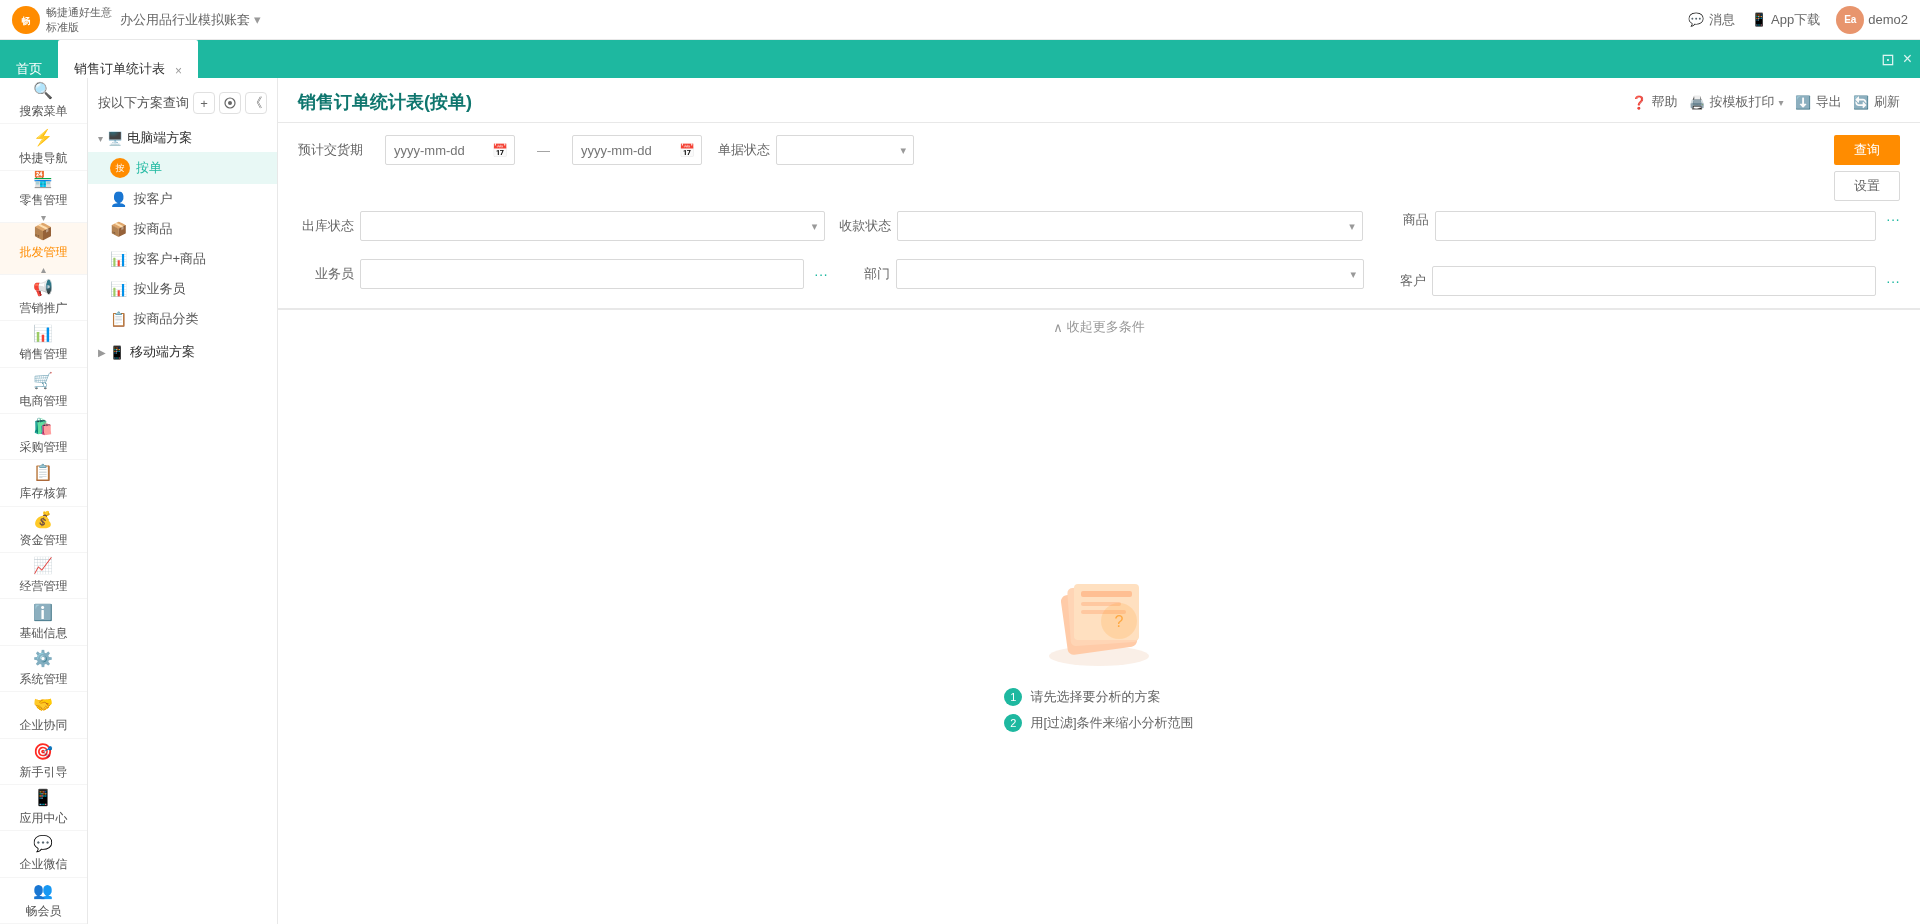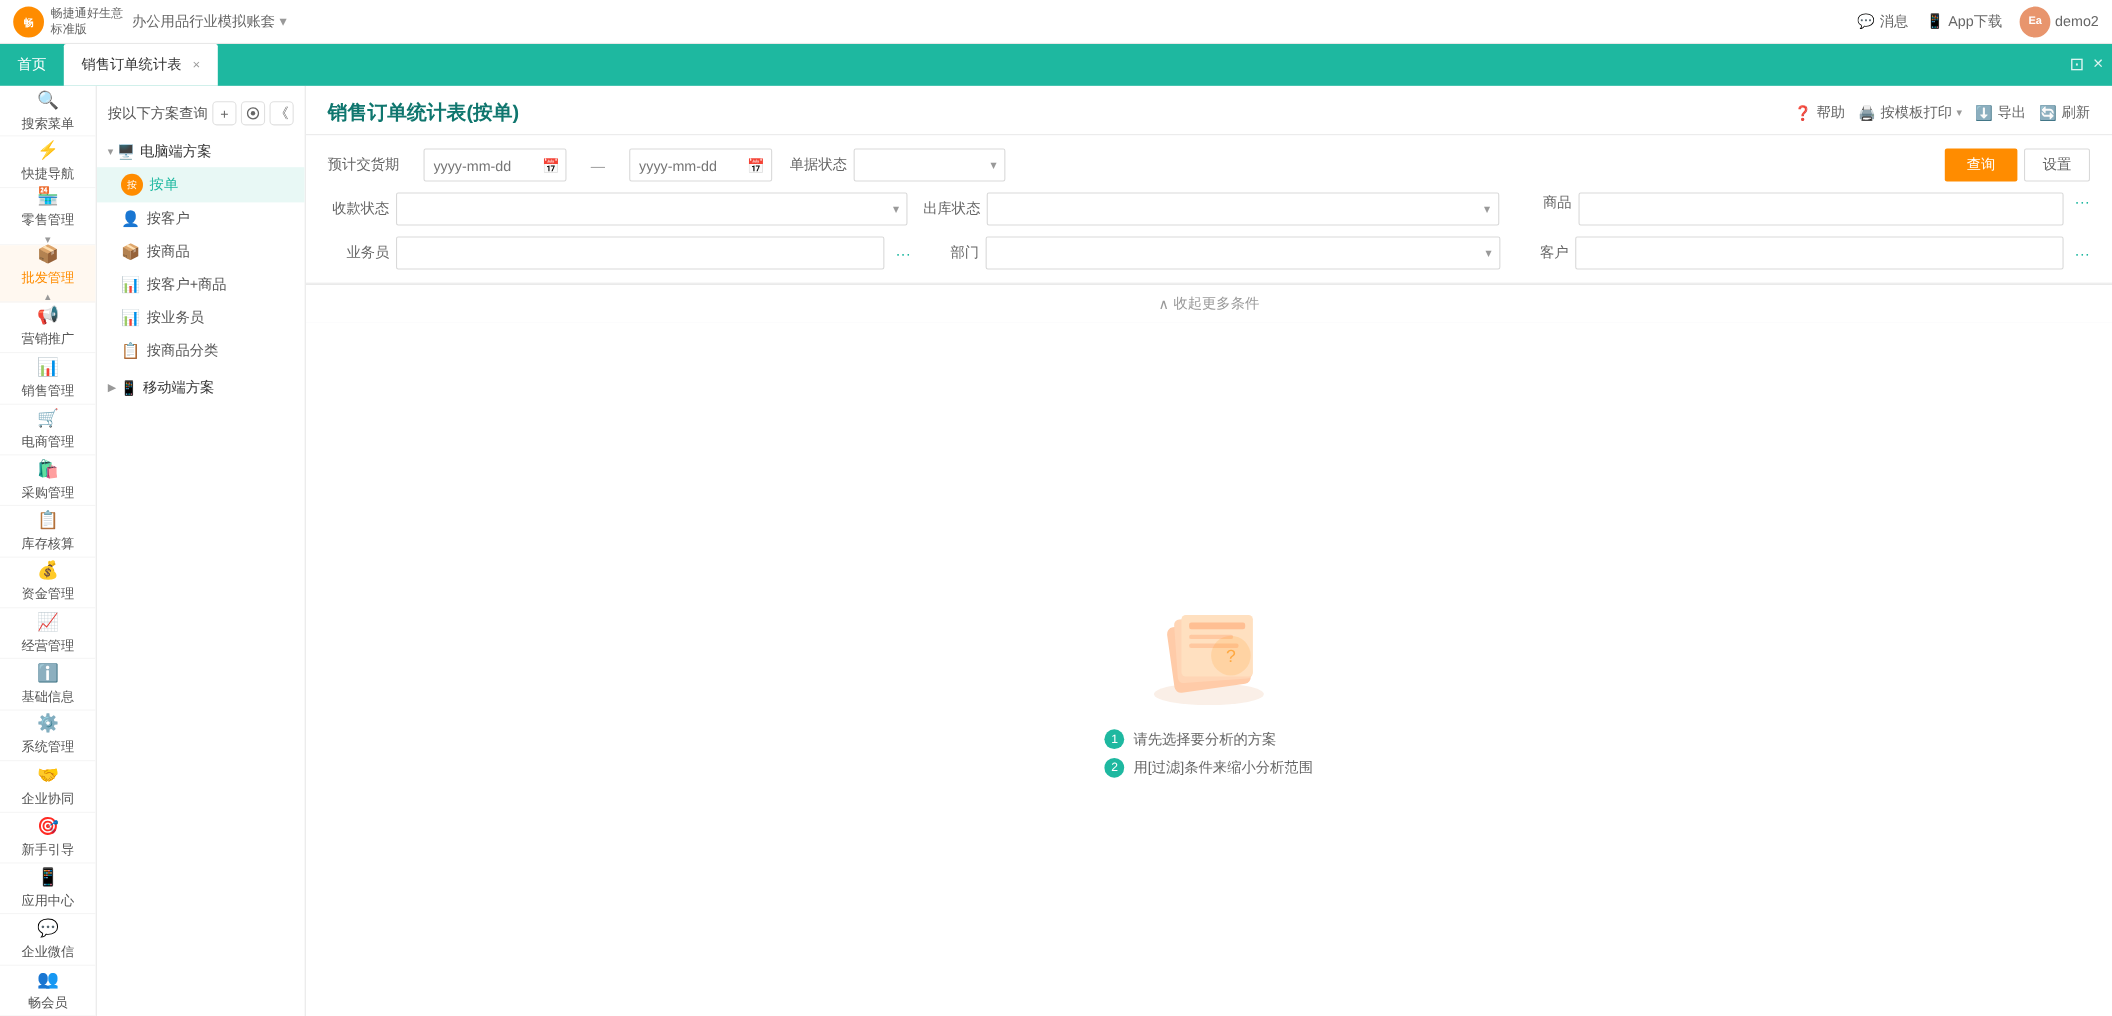--- a/index.html
+++ b/index.html
@@ -28,21 +28,21 @@
     .tab-bar {
       background: #1eb8a0;
       height: 38px;
       display: flex;
       align-items: center;
       padding: 0 0;
     }
     .tab-item {
       height: 38px;
       display: flex;
-      align-items: center;
+      align-items: flex-end;
       padding: 0 16px;
       font-size: 13px;
       cursor: pointer;
       color: rgba(255,255,255,0.85);
       gap: 6px;
     }
     .tab-item.home { background: transparent; color: white; }
     .tab-item.active { background: white; color: #333; border-radius: 2px 2px 0 0; }
     .tab-close { font-size: 12px; color: #999; cursor: pointer; margin-left: 4px; }
     .tab-bar-actions { margin-left: auto; display: flex; align-items: center; gap: 8px; padding-right: 8px; }
@@ -138,21 +138,21 @@
     .date-range-text { font-size: 12px; color: #999; margin-left: 4px; }
     .dash-sep { color: #999; }
     .date-input-wrapper { position: relative; display: flex; align-items: center; }
     .date-input-wrapper .cal-icon { position: absolute; right: 6px; color: #bbb; font-size: 13px; pointer-events: none; }
     .date-input { height: 30px; border: 1px solid #d9d9d9; border-radius: 2px; padding: 0 28px 0 8px; font-size: 13px; color: #999; outline: none; width: 130px; }
     .dots-btn { color: #1eb8a0; font-size: 14px; cursor: pointer; margin-left: 4px; }
 
     .query-btn { background: #ff8c00; color: white; border: none; height: 30px; padding: 0 20px; border-radius: 2px; font-size: 13px; cursor: pointer; }
     .set-btn { background: #fff; color: #666; border: 1px solid #d9d9d9; height: 30px; padding: 0 16px; border-radius: 2px; font-size: 13px; cursor: pointer; }
 
-    .right-btn-group { display: flex; gap: 6px; justify-content: flex-end; }
+    .right-btn-group { display: flex; flex-direction: column; gap: 6px; justify-content: flex-end; }
 
     
     .collapse-bar {
       display: flex; align-items: center; justify-content: center;
       padding: 8px; background: #fff; border-top: 1px solid #e8e8e8; cursor: pointer;
       font-size: 13px; color: #999;
     }
 
     
     .empty-state {
@@ -413,29 +413,29 @@
           </div>
 
           <div class="right-btn-group">
             <button class="query-btn">查询</button>
             <button class="set-btn">设置</button>
           </div>
         </div>
 
         <div style="display:grid; grid-template-columns:1fr 1fr 1fr; gap:10px; margin-bottom:10px;">
           <div style="display:flex; align-items:center; gap:6px;">
-            <span class="filter-label">收款状态</span>
+            <span class="filter-label">出库状态</span>
             <div class="full-select-wrap" style="flex:1;">
               <select class="full-select">
                 <option value=""></option>
               </select>
             </div>
           </div>
           <div style="display:flex; align-items:center; gap:6px;">
-            <span class="filter-label">出库状态</span>
+            <span class="filter-label">收款状态</span>
             <div class="full-select-wrap" style="flex:1;">
               <select class="full-select">
                 <option value=""></option>
               </select>
             </div>
           </div>
           <div style="display:flex; align-items:flex-start; gap:6px;">
             <span class="filter-label">商品</span>
             <input type="text" class="full-input" style="flex: 1 1 0%;">
             <span class="dots-btn">···</span>
@@ -449,21 +449,21 @@
             <span class="dots-btn">···</span>
           </div>
           <div style="display:flex; align-items:center; gap:6px;">
             <span class="filter-label">部门</span>
             <div class="full-select-wrap" style="flex:1;">
               <select class="full-select">
                 <option value=""></option>
               </select>
             </div>
           </div>
-          <div style="display:flex; align-items:center; gap:6px;">
+          <div style="display:flex; align-items:center; gap:6px;margin-top:15px;">
             <span class="filter-label">客户</span>
             <input type="text" class="full-input" style="flex: 1 1 0%;">
             <span class="dots-btn">···</span>
           </div>
         </div>
       </div>
 
       <div class="collapse-bar">
         <span style="margin-right:4px;">∧</span>
         <span>收起更多条件</span>

